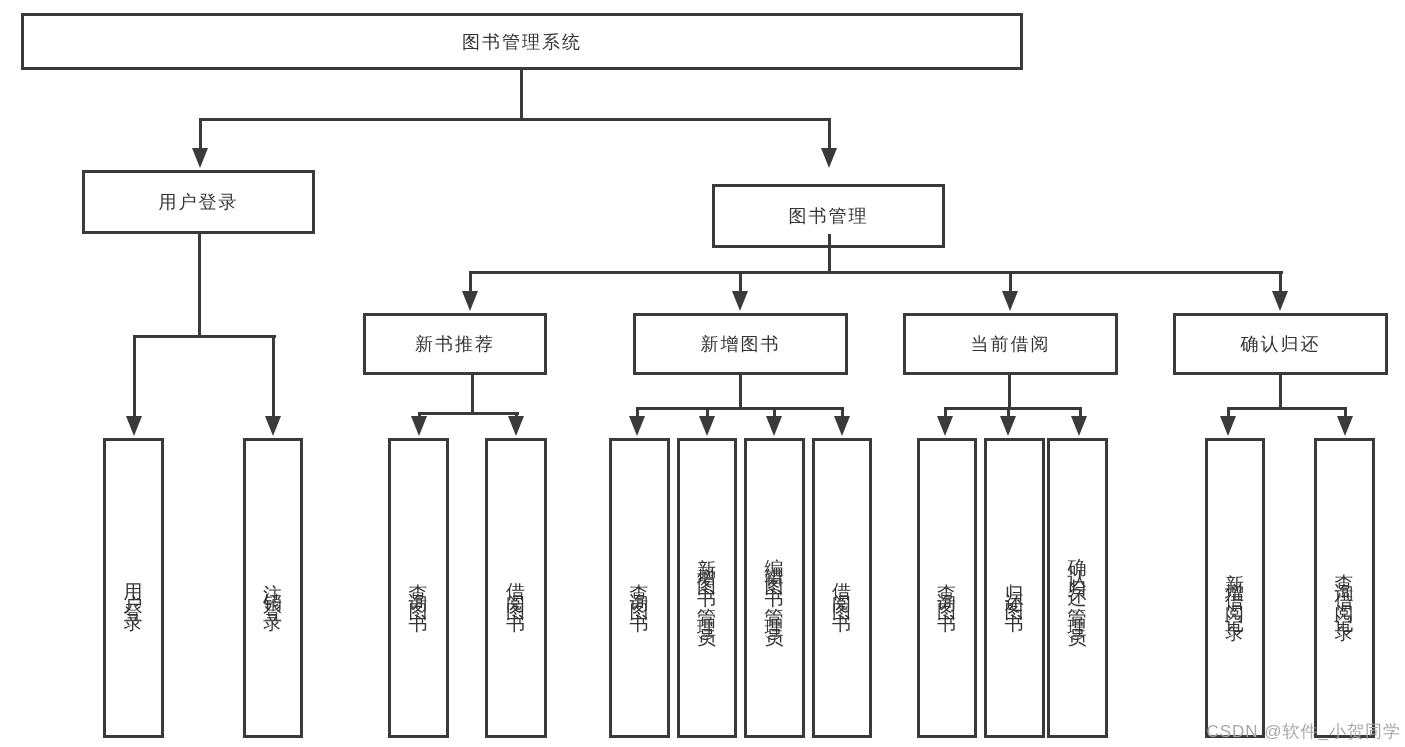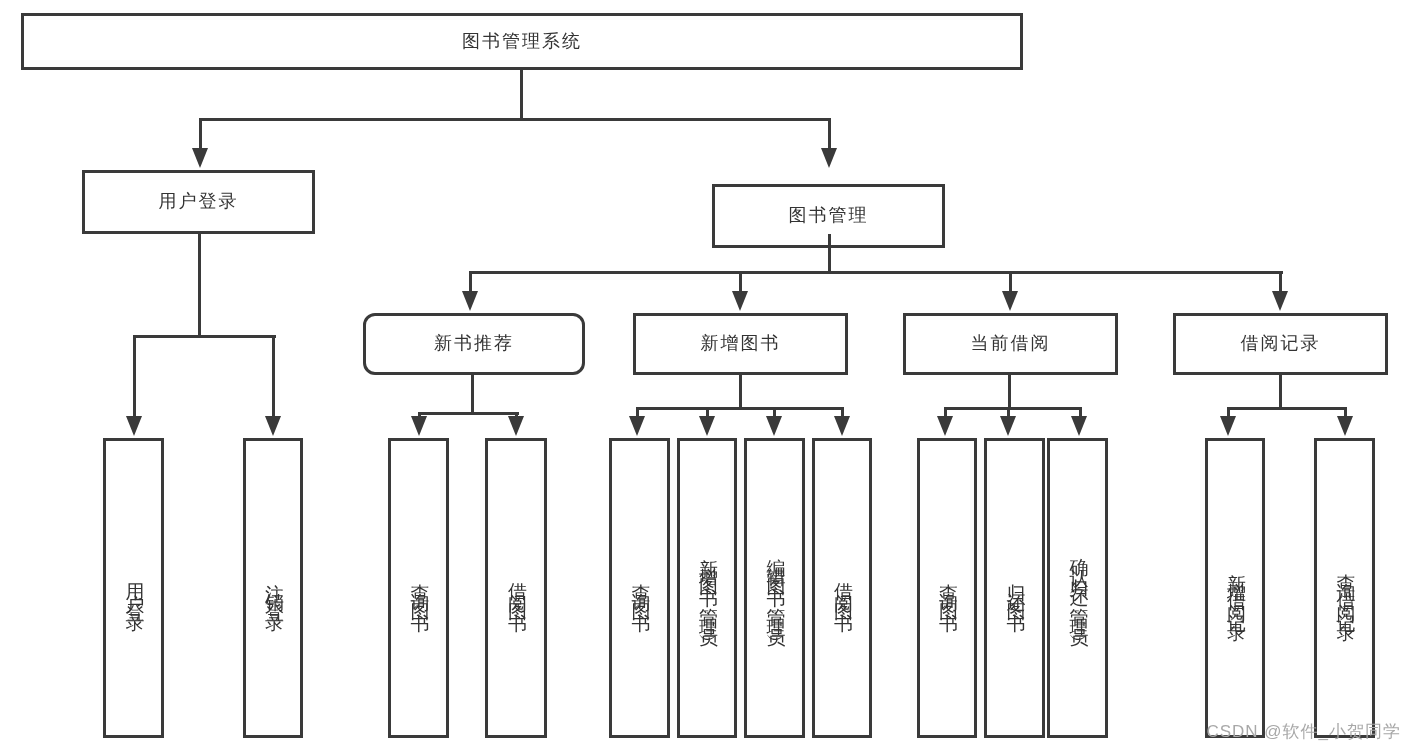--- a/index.html
+++ b/index.html
@@ -16,21 +16,20 @@
     width:1405px;height:747px;
     background:var(--bg-color);
     overflow:hidden;
   }
   .box{
     position:absolute;
     background:#fff;
     border:3px solid var(--line-color);
     display:flex;align-items:center;justify-content:center;
     color:var(--text-color);
-    font-family:Liberation Mono, monospace;
   }
   .hbox .label{
     font-size:18px;
     letter-spacing:2px;
     line-height:1;
     white-space:nowrap;
   }
   .vbox .label{
     writing-mode:vertical-rl;
     text-orientation:mixed;
@@ -93,31 +92,31 @@
   <div class="hline" style="left:469px;top:271px;width:814px;height:3px;"></div>
   <div class="vline" style="left:469px;top:271px;width:3px;height:22px;"></div>
   <div class="vline" style="left:739px;top:271px;width:3px;height:22px;"></div>
   <div class="vline" style="left:1009px;top:271px;width:3px;height:22px;"></div>
   <div class="vline" style="left:1279px;top:271px;width:3px;height:22px;"></div>
   <div class="arrow" style="left:462px;top:291px;"></div>
   <div class="arrow" style="left:732px;top:291px;"></div>
   <div class="arrow" style="left:1002px;top:291px;"></div>
   <div class="arrow" style="left:1272px;top:291px;"></div>
 
-  <div class="box hbox" style="left:363px;top:313px;width:222px;height:62px;border-radius:12px;">
+  <div class="box hbox" style="left:363px;top:313px;width:184px;height:62px;">
     <span class="label">新书推荐</span>
   </div>
   <div class="box hbox" style="left:633px;top:313px;width:215px;height:62px;">
     <span class="label">新增图书</span>
   </div>
   <div class="box hbox" style="left:903px;top:313px;width:215px;height:62px;justify-content:center;">
     <span class="label">当前借阅</span>
   </div>
   <div class="box hbox" style="left:1173px;top:313px;width:215px;height:62px;">
-    <span class="label">借阅记录</span>
+    <span class="label">确认归还</span>
   </div>
 
   <div class="vline" style="left:471px;top:375px;width:3px;height:39px;"></div>
   <div class="hline" style="left:418px;top:412px;width:101px;height:3px;"></div>
   <div class="vline" style="left:418px;top:412px;width:3px;height:8px;"></div>
   <div class="vline" style="left:515px;top:412px;width:3px;height:8px;"></div>
   <div class="arrow" style="left:411px;top:416px;"></div>
   <div class="arrow" style="left:508px;top:416px;"></div>
 
   <div class="vline" style="left:739px;top:375px;width:3px;height:34px;"></div>

